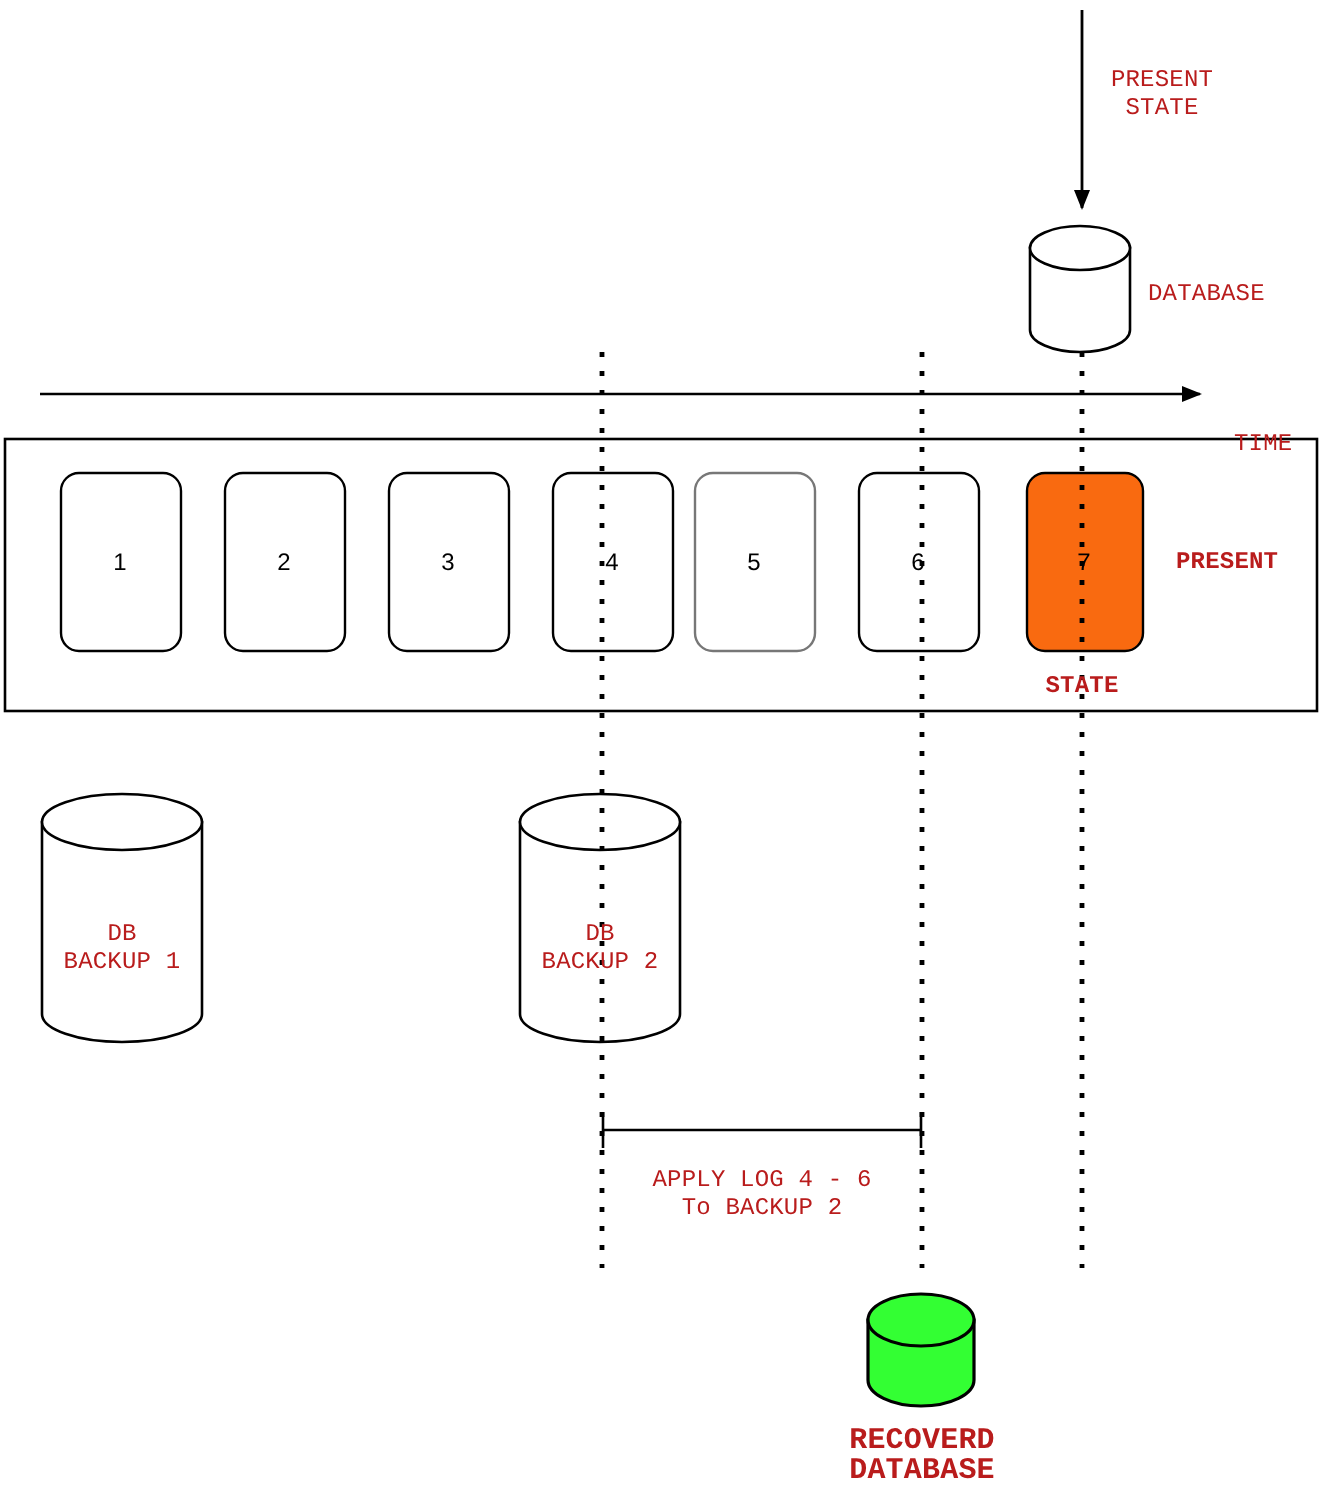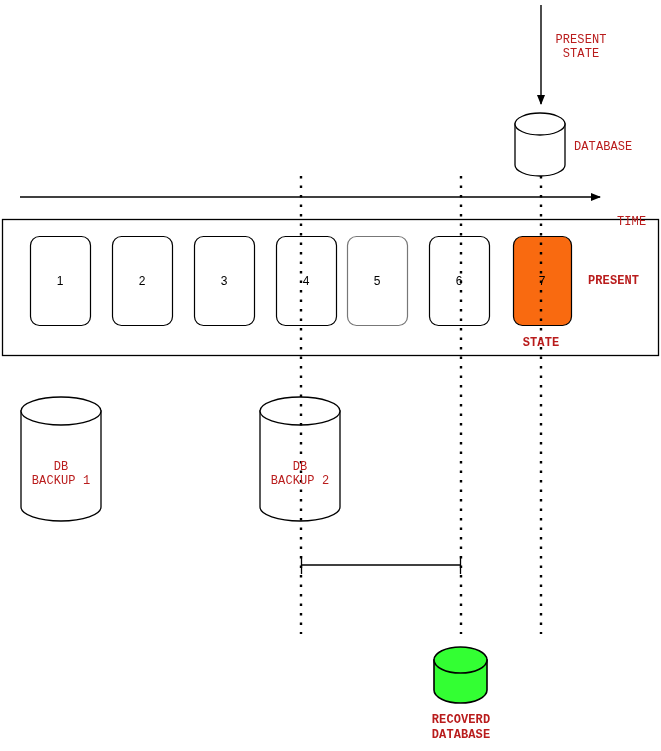--- a/index.html
+++ b/index.html
@@ -130,22 +130,24 @@
   <div class="lbl bold left" style="left:588px; top:274px; width:70px;">PRESENT</div>
 
   <div class="lbl bold" style="left:506px; top:336px; width:70px;">STATE</div>
 
   <div class="lbl" style="left:16px; top:460px; width:90px;">DB
 BACKUP 1</div>
 
   <div class="lbl" style="left:255px; top:460px; width:90px;">DB
 BACKUP 2</div>
 
+  <div class="lbl" style="left:311px; top:583px; width:140px;">APPLY LOG 4 - 6
+To BACKUP 2</div>
 
-  <div class="lbl bold" style="left:396px; top:713px; width:130px; font-size:12px; line-height:15px;">RECOVERD
+  <div class="lbl bold" style="left:396px; top:713px; width:130px; font-size:15px; line-height:15px;">RECOVERD
 DATABASE</div>
 
   <div class="binlog-num" style="left:30px; top:274px; width:60px;">1</div>
   <div class="binlog-num" style="left:112px; top:274px; width:60px;">2</div>
   <div class="binlog-num" style="left:194px; top:274px; width:60px;">3</div>
   <div class="binlog-num" style="left:276px; top:274px; width:60px;">4</div>
   <div class="binlog-num" style="left:347px; top:274px; width:60px;">5</div>
   <div class="binlog-num" style="left:429px; top:274px; width:60px;">6</div>
   <div class="binlog-num" style="left:513px; top:274px; width:58px;">7</div>
 

